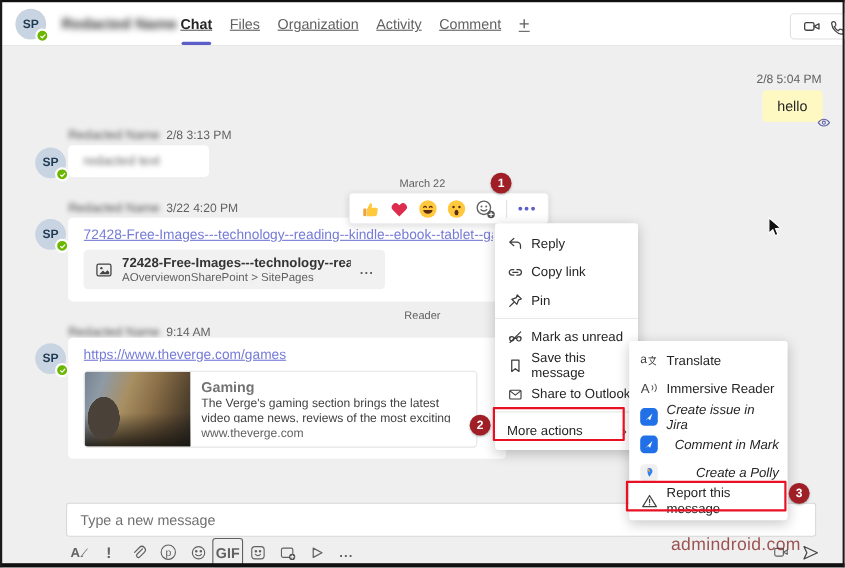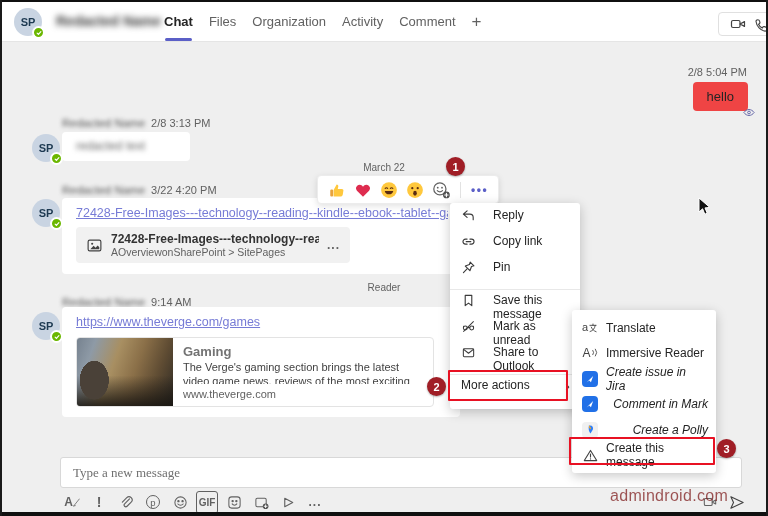--- a/index.html
+++ b/index.html
@@ -11,34 +11,34 @@
   .edge-right{position:absolute;right:0;top:0;bottom:0;width:2px;background:#1a1a1a;z-index:20;}
 
   
   .header{position:absolute;top:2px;left:2px;right:2px;height:40px;background:#fff;border-bottom:1px solid #E5E5E5;z-index:2;}
   .avatar{position:relative;width:28px;height:28px;border-radius:50%;background:#C9D4E2;color:#1E3A52;
           font-size:11px;font-weight:bold;display:flex;align-items:center;justify-content:center;}
   .presence{position:absolute;right:-3px;bottom:-3px;width:13px;height:13px;border-radius:50%;
             background:#6BB700;border:2px solid #fff;display:flex;align-items:center;justify-content:center;}
   .hdr-avatar{position:absolute;left:12px;top:6px;}
   .hdr-name{position:absolute;left:54px;top:11px;font-size:14px;font-weight:bold;color:#3a3a3a;filter:blur(3px);}
-  .tabs{position:absolute;left:162px;top:0;height:100%;display:flex;gap:16px;align-items:center;font-size:13px;color:#616161;}
+  .tabs{position:absolute;left:162px;top:0;height:100%;display:flex;gap:16px;align-items:center;font-size:13px;color:#616161;text-decoration:underline;}
   .tab{position:relative;height:100%;display:flex;align-items:center;cursor:pointer;}
   .tab.active{color:#252525;font-weight:600;}
   .tab.active::after{content:"";position:absolute;left:1px;right:1px;bottom:0;height:3px;background:#5B5FC7;border-radius:2px;}
   .add-tab{font-size:17px;color:#616161;cursor:pointer;}
   .call-group{position:absolute;left:716px;top:10px;width:64px;height:24px;border:1px solid #E0E0E0;border-radius:4px;
               background:#fff;display:flex;align-items:center;justify-content:space-around;padding:0 6px;}
 
   
   .timefaded{font-size:11px;color:#616161;}
   .namerow{position:absolute;display:flex;gap:6px;align-items:baseline;font-size:11.5px;color:#616161;}
   .redname{filter:blur(2.2px);color:#555;}
   .bubble{position:absolute;background:#fff;border-radius:4px;padding:7px 14px;font-size:13px;color:#252525;}
-  .bubble-right{background:#ef4444;}
+  .bubble-right{background:#fef9c3;}
   .msg-avatar{position:absolute;}
   .blurtxt{filter:blur(2.5px);color:#6a6a6a;font-size:12px;}
   .link{color:#767BD6;text-decoration:underline;font-size:12.5px;display:block;white-space:nowrap;overflow:hidden;cursor:pointer;}
   .divider{position:absolute;left:0;right:0;text-align:center;font-size:10px;color:#616161;}
 
   .filecard{margin-top:7px;width:274px;height:36px;background:#F1F1F1;border-radius:4px;
             display:flex;align-items:center;padding:4px 10px;gap:8px;cursor:pointer;}
   .filecol{display:flex;flex-direction:column;overflow:hidden;}
   .filetitle{font-size:12px;font-weight:600;color:#333;white-space:nowrap;overflow:hidden;}
   .filepath{font-size:10.5px;color:#616161;white-space:nowrap;}
@@ -61,21 +61,21 @@
   
   .reactbar{position:absolute;left:317px;top:175px;height:29px;display:flex;align-items:center;gap:8px;padding:0 10px;
             background:#fff;border:1px solid #ECECEC;border-radius:4px;box-shadow:0 2px 6px rgba(0,0,0,.12);z-index:5;}
   .remoji{width:18px;height:18px;cursor:pointer;display:flex;}
   .rsep{width:1px;height:16px;background:#E2E2E2;margin:0 2px;}
   .rdots{font-size:12px;font-weight:bold;color:#5B5FC7;letter-spacing:1.5px;cursor:pointer;}
 
   
   .menu{position:absolute;left:450px;top:203px;width:130px;background:#fff;border-radius:3px;
         box-shadow:0 3px 12px rgba(0,0,0,.22);padding:5px 0;z-index:6;font-size:12px;color:#242424;}
-  .mi{display:flex;gap:17px;padding:0 4px 0 11px;height:26px;cursor:pointer;}
+  .mi{display:flex;align-items:center;gap:7px;padding:0 4px 0 11px;height:26px;cursor:pointer;}
   .mi .ic{width:15px;height:15px;flex:none;display:flex;}
   .msep{height:1px;background:#E8E8E8;margin:3px 0;}
   .chev{margin-left:auto;margin-right:6px;font-size:14px;color:#424242;}
 
   .submenu{position:absolute;left:572px;top:310px;width:144px;background:#fff;border-radius:3px;
            box-shadow:0 3px 12px rgba(0,0,0,.22);padding:5px 0;z-index:7;font-size:12px;color:#242424;}
   .si{display:flex;align-items:center;gap:8px;padding:0 8px 0 10px;height:25.5px;cursor:pointer;}
   .si .ic{width:16px;height:16px;flex:none;display:flex;align-items:center;justify-content:center;}
   .si.it{font-style:italic;justify-content:space-between;}
   .appbadge{width:16px;height:16px;border-radius:4px;display:flex;align-items:center;justify-content:center;}
@@ -87,29 +87,29 @@
   
   .stepbadge{position:absolute;width:19px;height:19px;border-radius:50%;background:#A01E26;color:#fff;
              font-size:11px;font-weight:bold;display:flex;align-items:center;justify-content:center;z-index:9;
              box-shadow:0 1px 2px rgba(0,0,0,.3);}
   .redbox{position:absolute;border:2px solid #E81123;z-index:8;border-radius:1px;}
 
   
   .composebox{position:absolute;left:60px;top:457px;width:682px;height:31px;background:#fff;
               border:1px solid #D8D8D8;border-radius:3px;z-index:3;}
   .composebox input{width:100%;height:100%;border:none;outline:none;padding:0 12px;font-size:13px;
-                    font-family:Liberation Serif, serif;background:transparent;color:#252525;}
+                    font-family:Liberation Sans, sans-serif;background:transparent;color:#252525;}
   .composebox input::placeholder{color:#707070;}
   .ctoolbar{position:absolute;left:64px;top:494px;display:flex;gap:11px;align-items:center;color:#616161;z-index:4;}
   .cico{width:16px;height:16px;display:flex;align-items:center;justify-content:center;cursor:pointer;color:#616161;}
   .fmt{font-size:12px;font-weight:bold;display:flex;align-items:center;}
   .imp{font-size:14px;font-weight:600;}
   .circp{width:14px;height:14px;border:1.2px solid #616161;border-radius:50%;font-size:9.5px;
          display:flex;align-items:center;justify-content:center;}
-  .gifbox{border:1.2px solid #616161;border-radius:3px;font-size:10px;font-weight:bold;padding:5px 2px;}
+  .gifbox{border:1.2px solid #616161;border-radius:3px;font-size:13px;font-weight:bold;padding:5px 2px;}
   .cdots{font-size:12px;font-weight:bold;letter-spacing:1px;}
   .sendgroup{position:absolute;left:702px;top:494px;display:flex;gap:11px;align-items:center;z-index:4;}
   .watermark{position:absolute;left:610px;top:487px;font-size:16px;color:#7f1d1d;opacity:.75;z-index:6;letter-spacing:.3px;}
 
   .cursor{position:absolute;left:698px;top:197px;z-index:10;}
 </style>
 </head>
 <body>
 
 <div class="window">
@@ -296,35 +296,35 @@
       <span class="ic">
           <svg viewBox="0 0 16 16" width="15" height="15" fill="none" stroke="#3b3b3b" stroke-width="1.2" stroke-linejoin="round" stroke-linecap="round">
             <path d="M9.8 2.2 13.8 6.2 11.2 7 9.5 11.4 4.6 6.5 9 4.8Z M6.2 9.8 2.6 13.4"></path>
           </svg>
         </span>
       <span>Pin</span>
     </div>
     <div class="msep"></div>
     <div class="mi">
       <span class="ic">
-          <svg viewBox="0 0 16 16" width="15" height="15" fill="none" stroke="#3b3b3b" stroke-width="1.2" stroke-linejoin="round">
-            <path d="M4.5 2.5h7V13.5L8 10.8 4.5 13.5Z"></path>
-          </svg>
-        </span>
-      <span>Save this message</span>
-    </div>
-    <div class="mi">
-      <span class="ic">
           <svg viewBox="0 0 16 16" width="15" height="15" fill="none" stroke="#3b3b3b" stroke-width="1.1" stroke-linecap="round">
             <circle cx="4.6" cy="9.6" r="2.1"></circle>
             <circle cx="11.4" cy="9.6" r="2.1"></circle>
             <path d="M6.7 9.2h2.6M2.6 9 2.9 7.8M13.4 9 13.1 7.8M2.8 13.2 13.2 2.8"></path>
           </svg>
         </span>
       <span>Mark as unread</span>
+    </div>
+    <div class="mi">
+      <span class="ic">
+          <svg viewBox="0 0 16 16" width="15" height="15" fill="none" stroke="#3b3b3b" stroke-width="1.2" stroke-linejoin="round">
+            <path d="M4.5 2.5h7V13.5L8 10.8 4.5 13.5Z"></path>
+          </svg>
+        </span>
+      <span>Save this message</span>
     </div>
     <div class="mi">
       <span class="ic">
           <svg viewBox="0 0 16 16" width="15" height="15" fill="none" stroke="#3b3b3b" stroke-width="1.1" stroke-linejoin="round">
             <rect x="2.5" y="4" width="11" height="8.5" rx="1"></rect>
             <path d="M2.8 4.6 8 8.8 13.2 4.6"></path>
           </svg>
         </span>
       <span>Share to Outlook</span>
     </div>
@@ -380,21 +380,21 @@
       <span>Create a Polly</span>
     </div>
     <div class="si">
       <span class="ic">
         <svg viewBox="0 0 16 16" width="15" height="15" fill="none" stroke="#424242" stroke-width="1.2" stroke-linejoin="round">
             <path d="M8 2.6 14.6 13.4H1.4Z"></path>
             <path d="M8 6.4v3.2" stroke-linecap="round"></path>
             <circle cx="8" cy="11.6" r=".7" fill="#424242" stroke="none"></circle>
           </svg>
       </span>
-      <span>Create this message</span>
+      <span>Report this message</span>
     </div>
   </div>
 
   <div class="redbox" style="left:448px;top:370px;width:120px;height:31px;"></div>
   <div class="redbox" style="left:569px;top:437px;width:146px;height:28px;"></div>
   <div class="stepbadge" style="left:446px;top:157px;">1</div>
   <div class="stepbadge" style="left:427px;top:377px;">2</div>
   <div class="stepbadge" style="left:717px;top:439px;">3</div>
 
   <div class="composebox">

